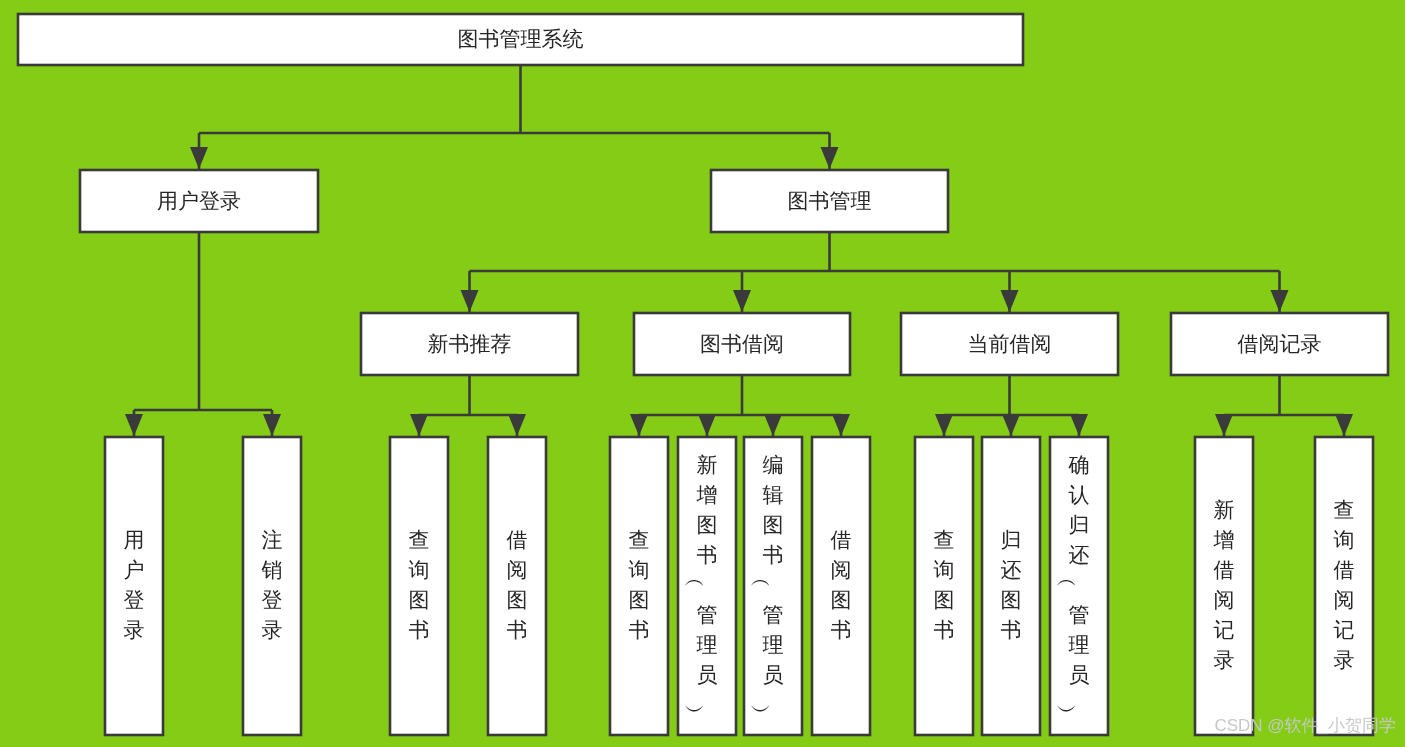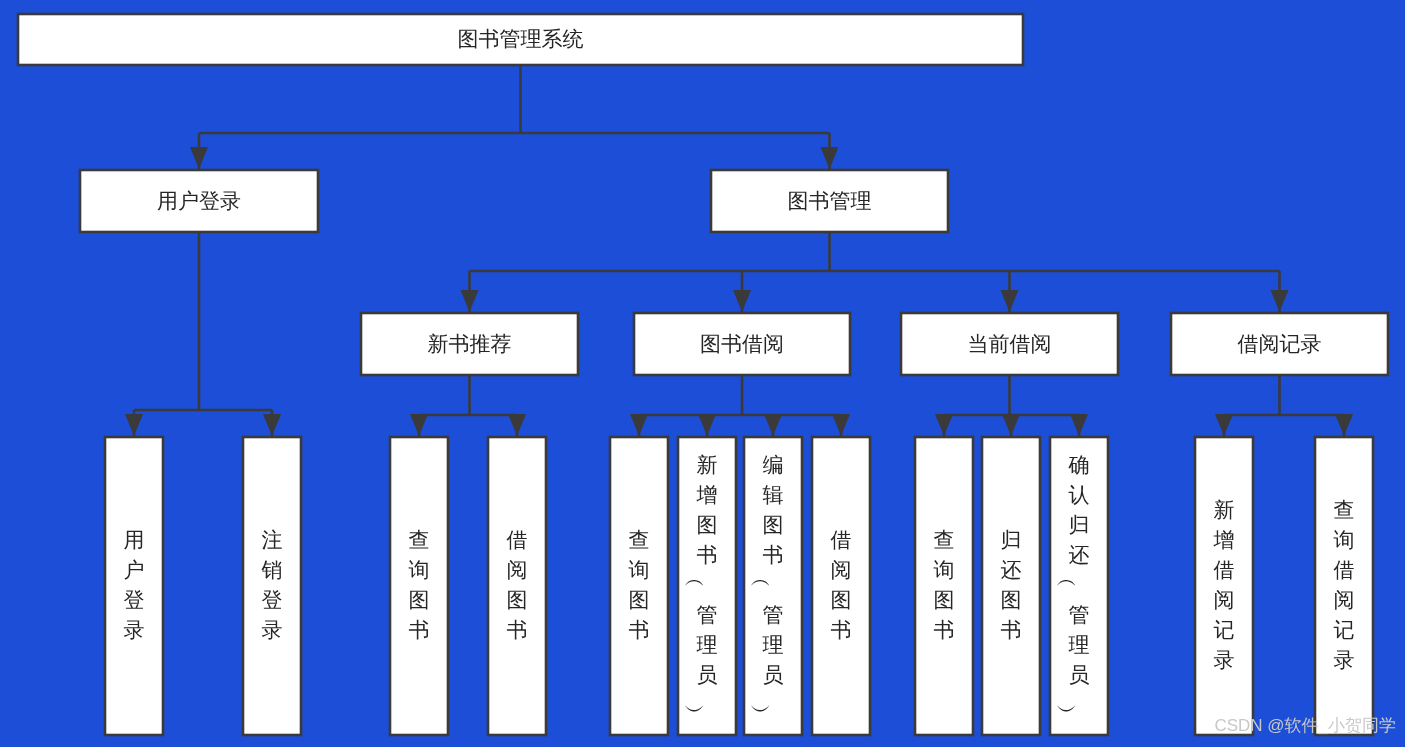--- a/index.html
+++ b/index.html
@@ -7,21 +7,21 @@
     padding: 0;
     background: #ffffff;
   }
   body {
     font-family: "Liberation Sans", "DejaVu Sans", sans-serif;
   }
   #diagram-root {
     position: relative;
     width: 1405px;
     height: 747px;
-    background: #1d4ed8;
+    background: #84cc16;
     overflow: hidden;
   }
   svg#chart-svg {
     position: absolute;
     left: 0;
     top: 0;
     width: 1405px;
     height: 747px;
     display: block;
   }

